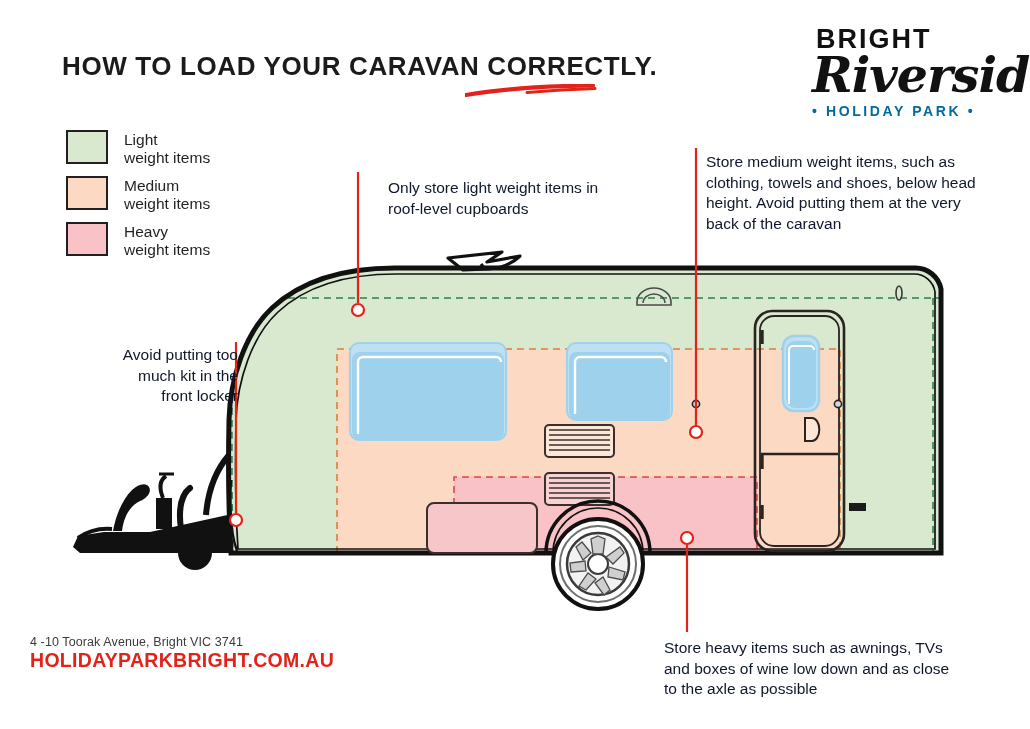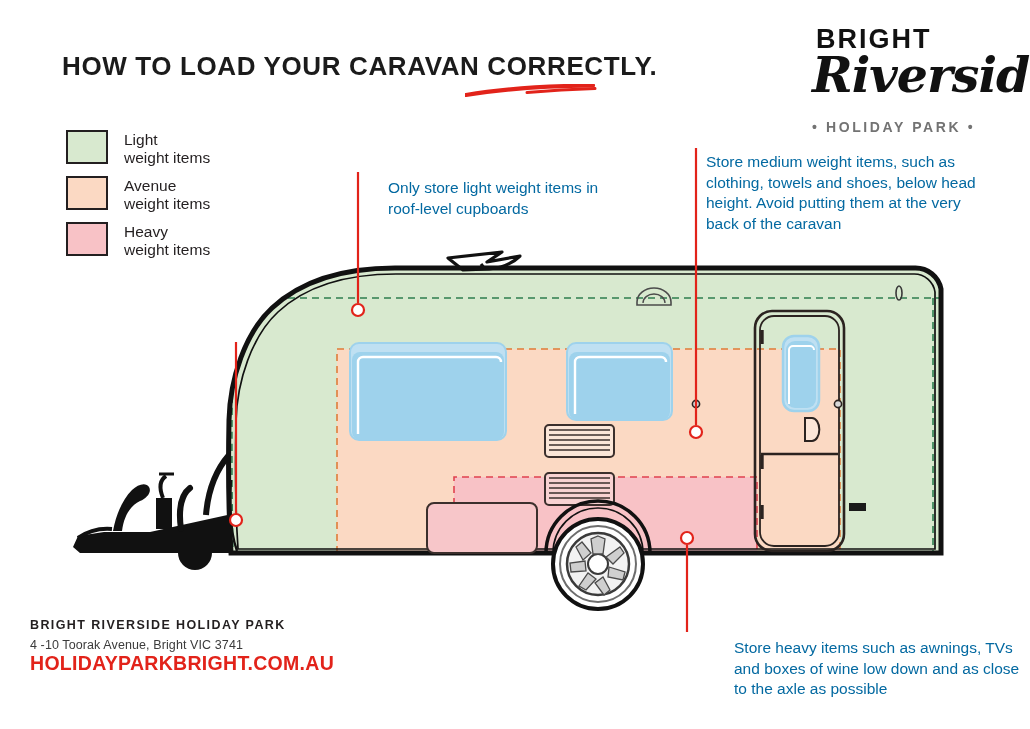--- a/index.html
+++ b/index.html
@@ -46,21 +46,21 @@
     font-family:"DejaVu Serif", serif;
     font-style:italic;font-weight:bold;
     font-size:49px;line-height:1.02;
     color:#111;
     letter-spacing:-1px;
     margin-top:-2px;
   }
   .logo-holiday{
     font-family:"Liberation Sans", sans-serif;
     font-weight:bold;font-size:14px;letter-spacing:2.6px;
-    color:#737373;margin-top:18px;
+    color:#0369a1;margin-top:2px;
   }
 
   
   .legend{position:absolute;left:66px;top:130px;}
   .legend-row{display:flex;align-items:flex-start;margin-bottom:9px;}
   .swatch{
     width:42px;height:34px;
     border:2px solid #231f20;
     box-sizing:border-box;
     flex:0 0 auto;
@@ -71,38 +71,38 @@
     line-height:18px;
     color:#231f20;
     padding-top:1px;
   }
 
   
   .anno{
     position:absolute;
     font-size:15.5px;
     line-height:20.5px;
-    color:#0369a1;
+    color:#0f172a;
   }
   #anno-roof{left:388px;top:178px;width:240px;}
   #anno-medium{left:706px;top:152px;width:290px;}
   #anno-front{left:110px;top:345px;width:128px;text-align:right;}
-  #anno-heavy{left:734px;top:638px;width:292px;}
+  #anno-heavy{left:664px;top:638px;width:292px;}
 
   
   .overlay{position:absolute;left:0;top:0;width:1030px;height:729px;}
 
   
   .footer{position:absolute;left:30px;top:618px;}
   .f-name{
     font-weight:bold;font-size:12.5px;letter-spacing:1.4px;
     color:#231f20;
   }
   .f-line{
-    font-size:12.5px;color:#3b3b3b;margin-top:6px;letter-spacing:0.1px;
+    font-size:12.5px;color:#3b3b3b;margin-top:17px;letter-spacing:0.1px;
   }
   .f-line b{color:#231f20;}
   .f-url{
     font-weight:bold;font-size:19.5px;letter-spacing:0.3px;
     color:#e2231a;
   }
 </style>
 </head>
 <body>
 
@@ -124,21 +124,21 @@
     <div class="legend-row">
       <div class="swatch" style="background:#d8e9cf"></div>
       <div class="legend-text">
         <div>Light</div>
         <div>weight items</div>
       </div>
     </div>
     <div class="legend-row">
       <div class="swatch" style="background:#fbd9c3"></div>
       <div class="legend-text">
-        <div>Avenue</div>
+        <div>Medium</div>
         <div>weight items</div>
       </div>
     </div>
     <div class="legend-row">
       <div class="swatch" style="background:#f8c2c6"></div>
       <div class="legend-text">
         <div>Heavy</div>
         <div>weight items</div>
       </div>
     </div>
@@ -311,21 +311,21 @@
       <path d="M236,342 L236,513"></path>
       <circle cx="236" cy="520" r="6" fill="#ffffff"></circle>
 
       <path d="M687,545 L687,632"></path>
       <circle cx="687" cy="538" r="6" fill="#ffffff"></circle>
     </g>
   </svg>
 
   <div class="anno" id="anno-roof">Only store light weight items in roof-level cupboards</div>
   <div class="anno" id="anno-medium">Store medium weight items, such as clothing, towels and shoes, below head height. Avoid putting them at the very back of the caravan</div>
+  <div class="anno" id="anno-front">Avoid putting too much kit in the front locker</div>
   <div class="anno" id="anno-heavy">Store heavy items such as awnings, TVs and boxes of wine low down and as close to the axle as possible</div>
 
   <div class="footer">
-    <div class="f-name">BRIGHT RIVERSIDE HOLIDAY PARK</div>
     <div class="f-line">4 -10 Toorak Avenue, Bright VIC 3741</div>
     <div class="f-url">HOLIDAYPARKBRIGHT.COM.AU</div>
   </div>
 
 </div>
 
 </body></html>

